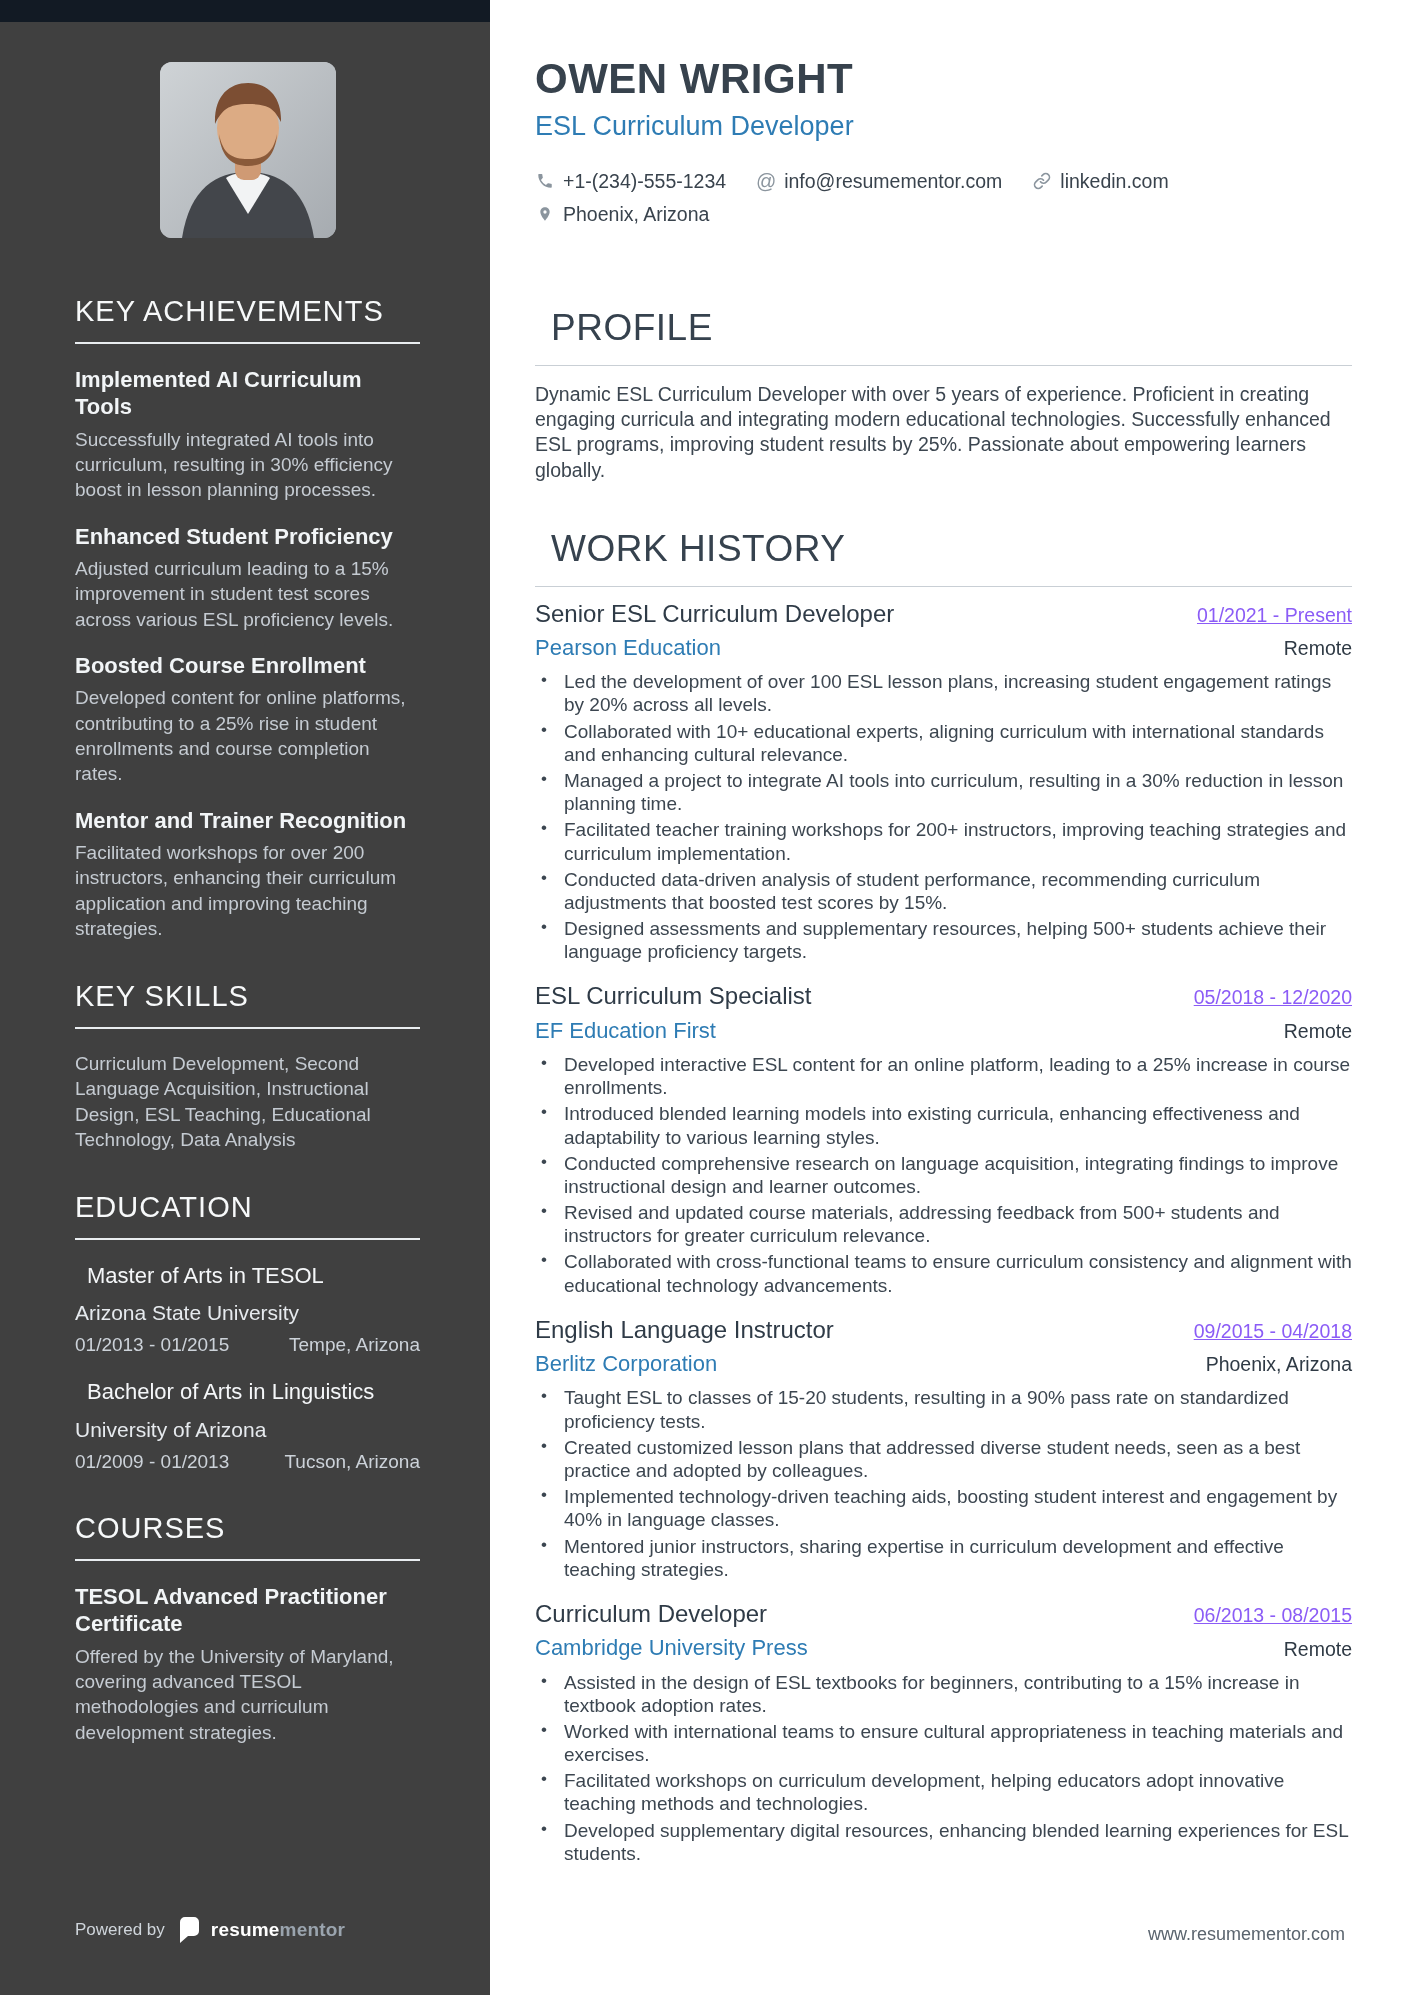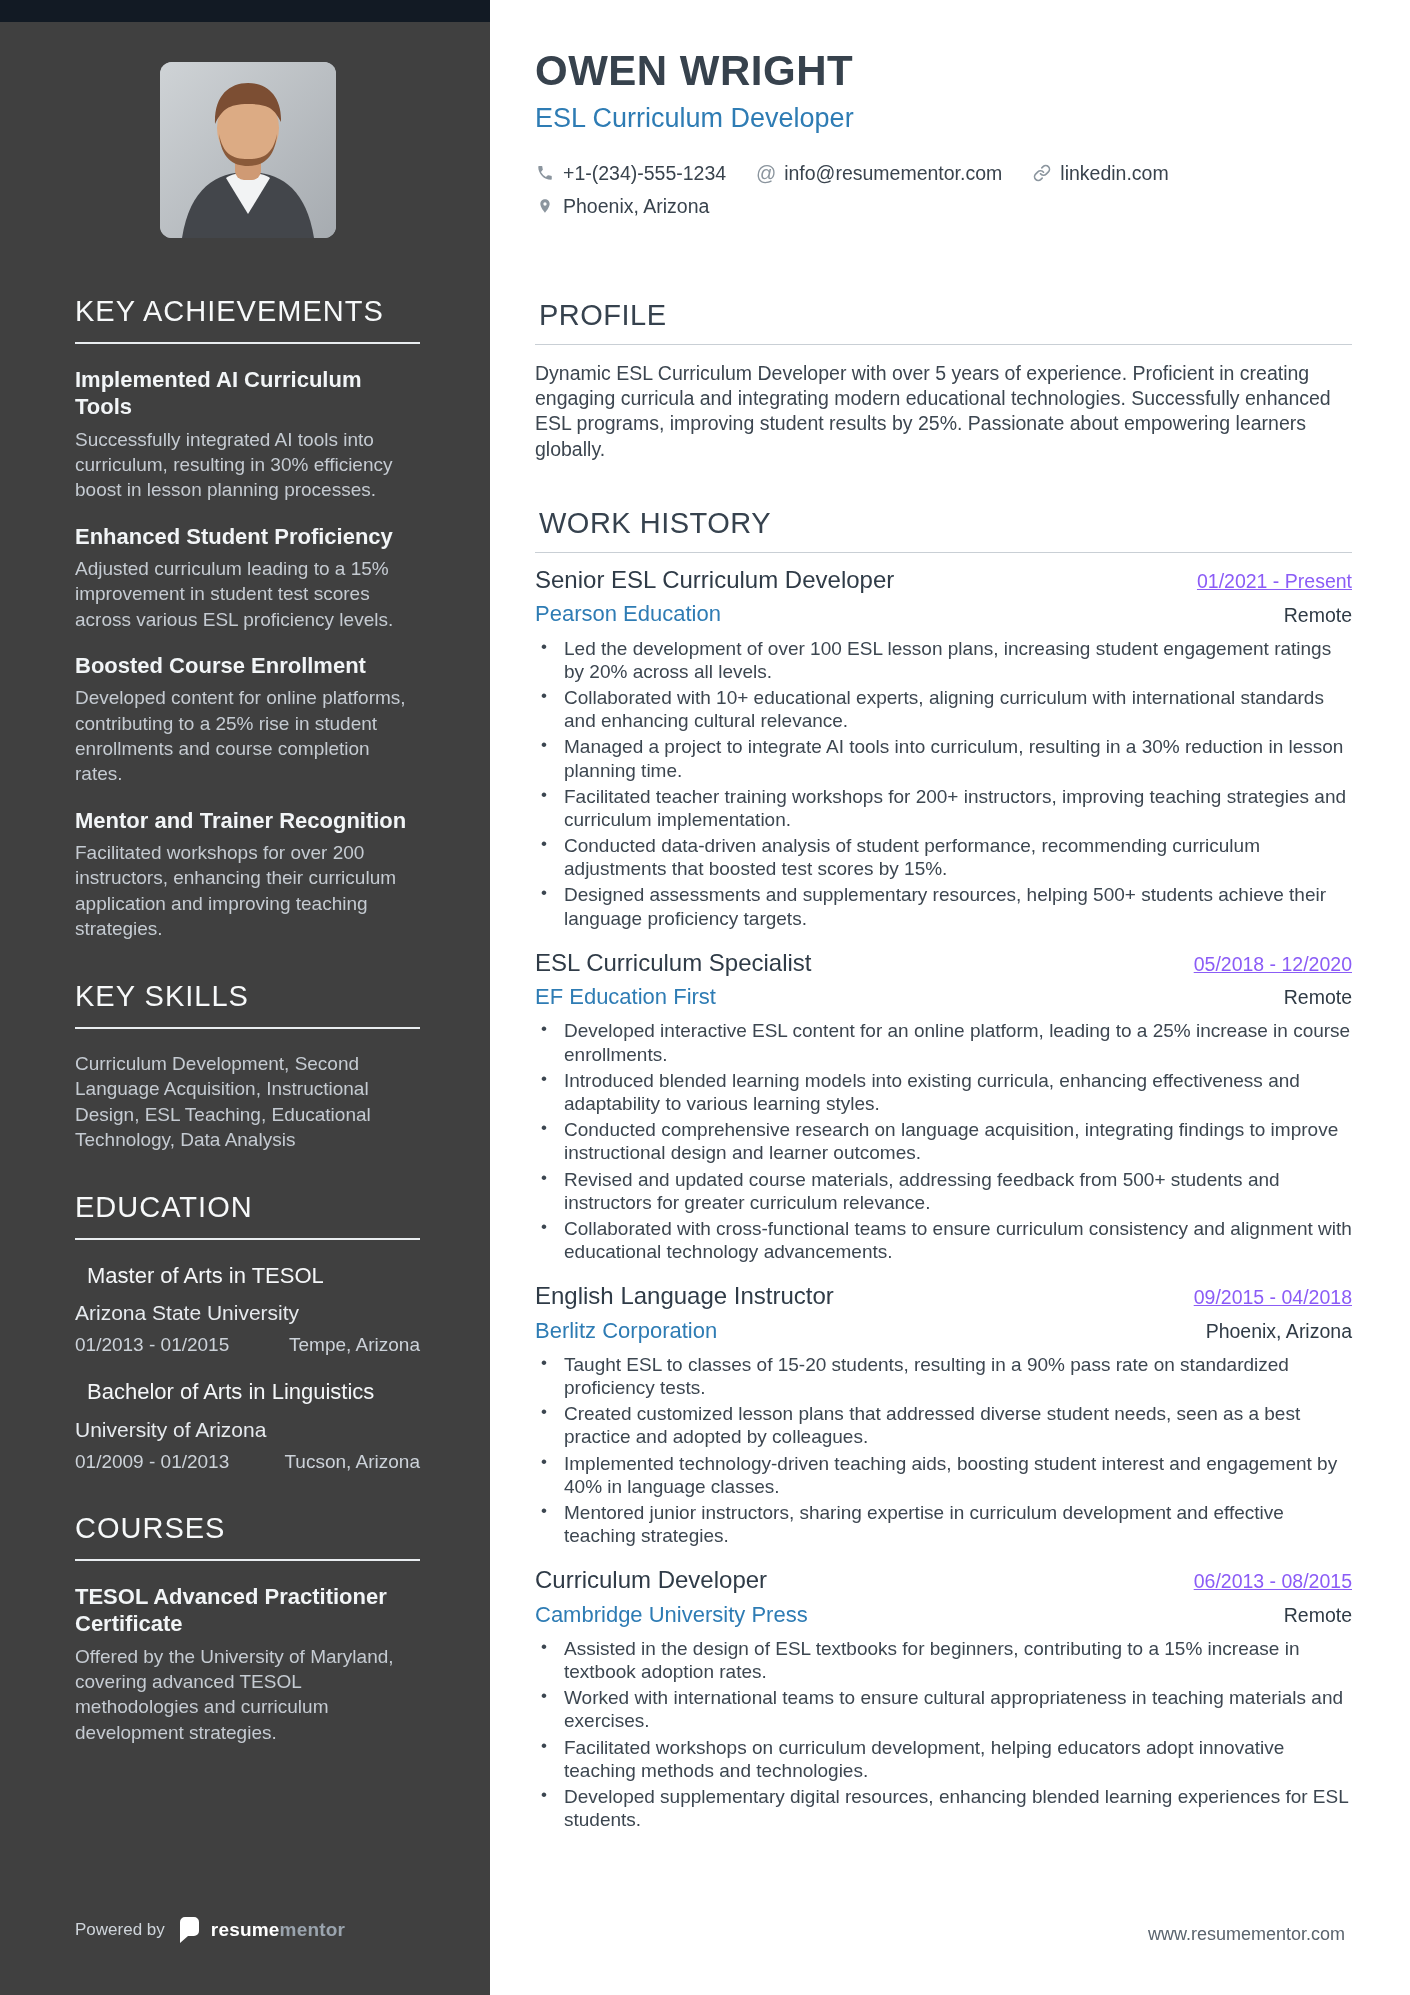--- a/index.html
+++ b/index.html
@@ -46,37 +46,37 @@
     position:absolute; left:75px; bottom:52px;
     display:flex; align-items:center; gap:12px;
   }
   .side-footer .powered { font-size:17px; color:#cfd5db; }
   .brand { font-size:19px; letter-spacing:.2px; }
   .brand b { color:#ffffff; font-weight:700; }
   .brand span { color:#9aa4ae; font-weight:700; }
 
   
   .main {
-    position:absolute; left:490px; top:4px; right:0; height:1663px;
+    position:absolute; left:490px; top:12px; right:0; height:1663px;
     padding:44px 58px 0 45px;
   }
   .name {
     margin:0; font-size:42px; font-weight:700; letter-spacing:.5px;
     color:#37424d; line-height:1.1;
   }
   .subtitle { margin-top:10px; font-size:27px; color:#2e7cb4; line-height:1.1; }
   .contacts { margin-top:28px; display:flex; align-items:flex-end; gap:30px; }
   .contacts.row2 { margin-top:10px; }
   .contact { display:inline-flex; align-items:center; gap:8px; font-size:19.5px; color:#39434d; }
   .contact .ic { display:inline-flex; width:20px; justify-content:center; color:#8b959e; }
   .contact .at { font-size:20px; color:#8b959e; font-weight:400; }
   .m-section { margin-top:82px; }
   .m-section.work { margin-top:46px; }
   .m-h2 {
-    margin:4px; font-size:29px; font-weight:500; letter-spacing:.5px;
+    margin:16px; font-size:37px; font-weight:500; letter-spacing:.5px;
     color:#36424e; line-height:1.1;
   }
   .m-rule { border-bottom:1px solid #c9cfd5; margin-top:12px; }
   .profile-text { margin:16px 0 0 0; font-size:19.5px; line-height:1.3; color:#3c4650; }
   .job { margin-top:20px; }
   .job.first { margin-top:14px; }
   .job-head { display:flex; justify-content:space-between; align-items:baseline; }
   .job-head h3 { margin:0; font-size:24px; font-weight:500; color:#2f3b47; line-height:1.1; }
   .job-date { font-size:19.5px; color:#8b5cf6;text-decoration:underline; }
   .job-sub { margin-top:8px; display:flex; justify-content:space-between; align-items:flex-end; }

